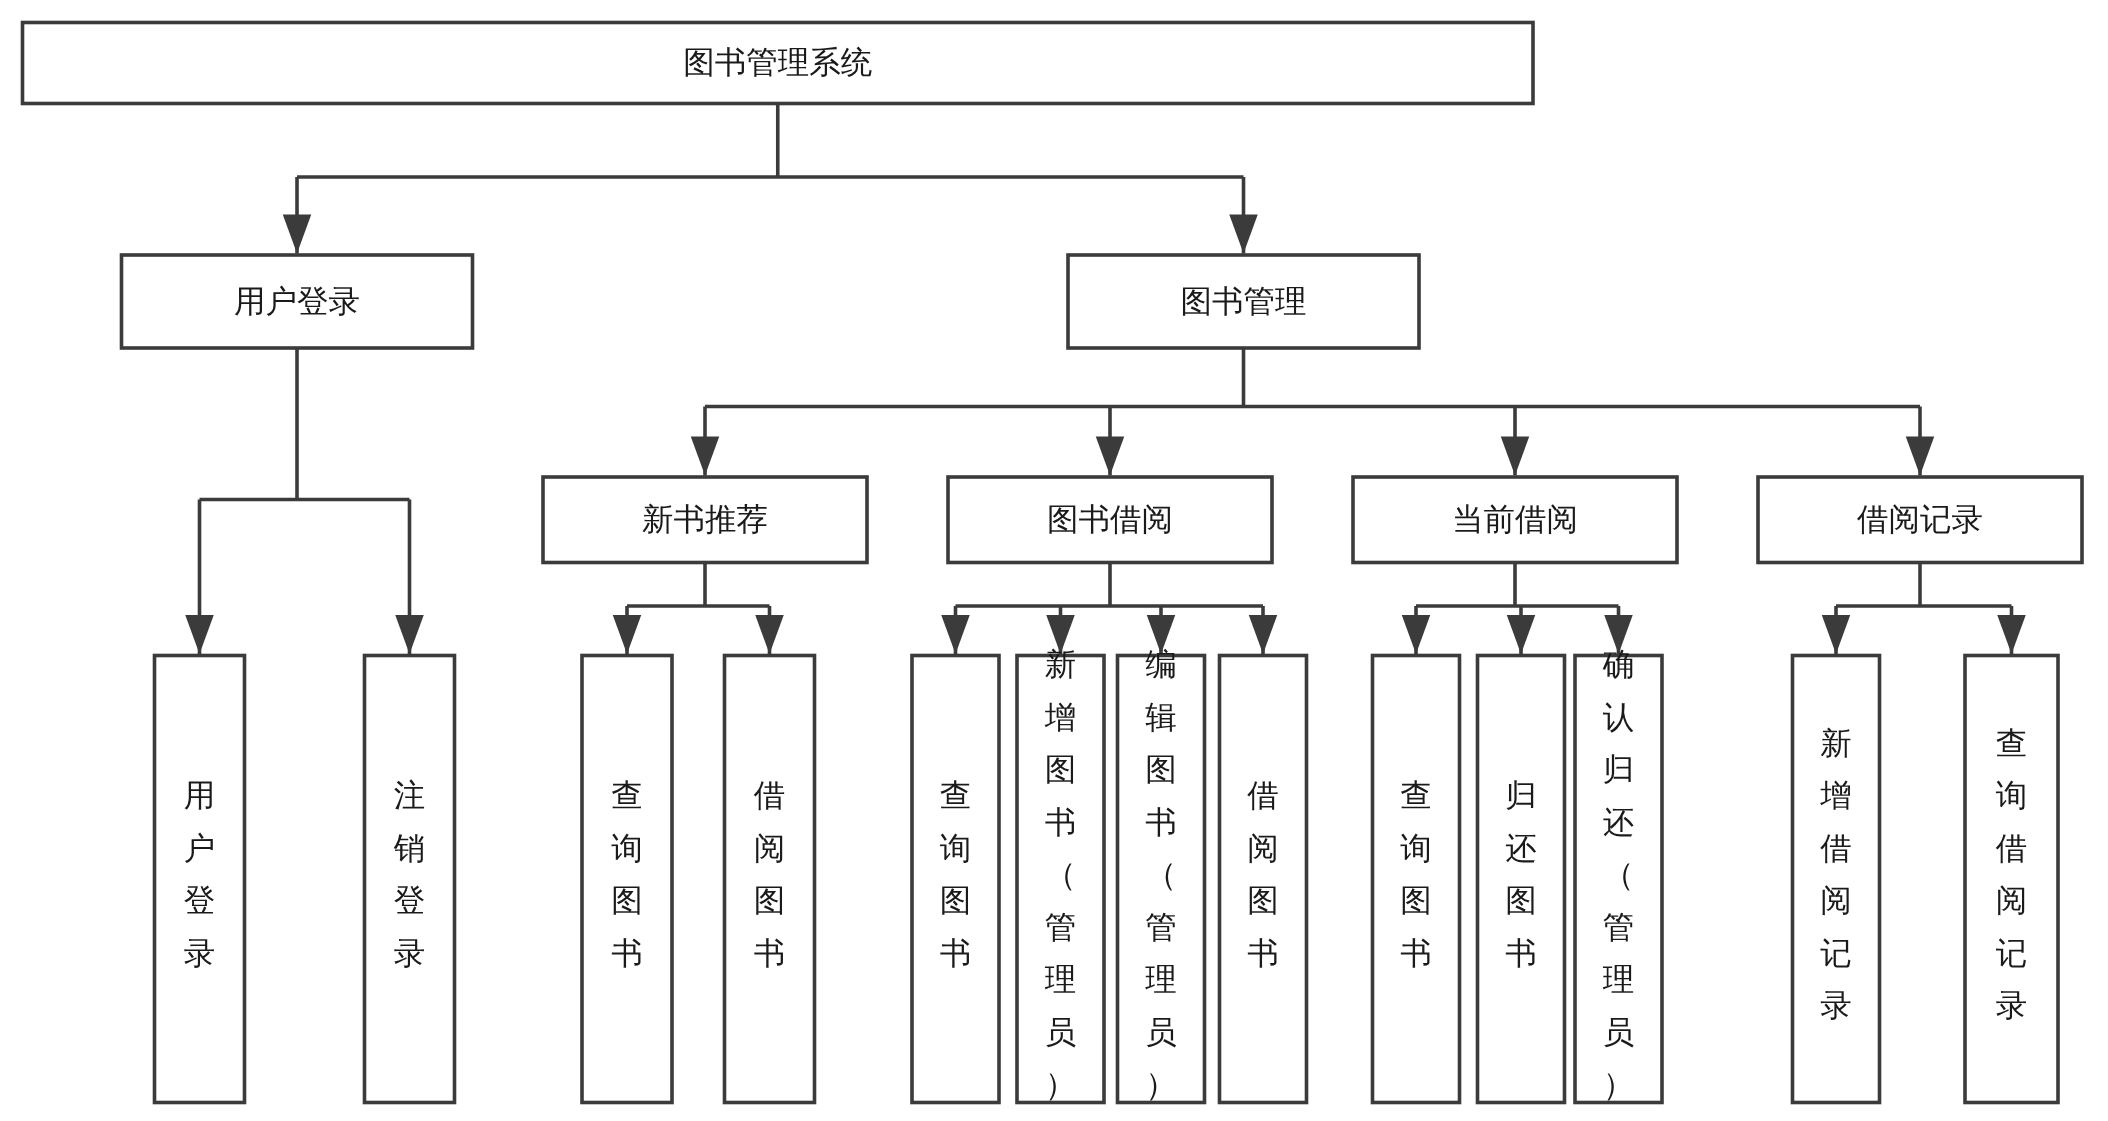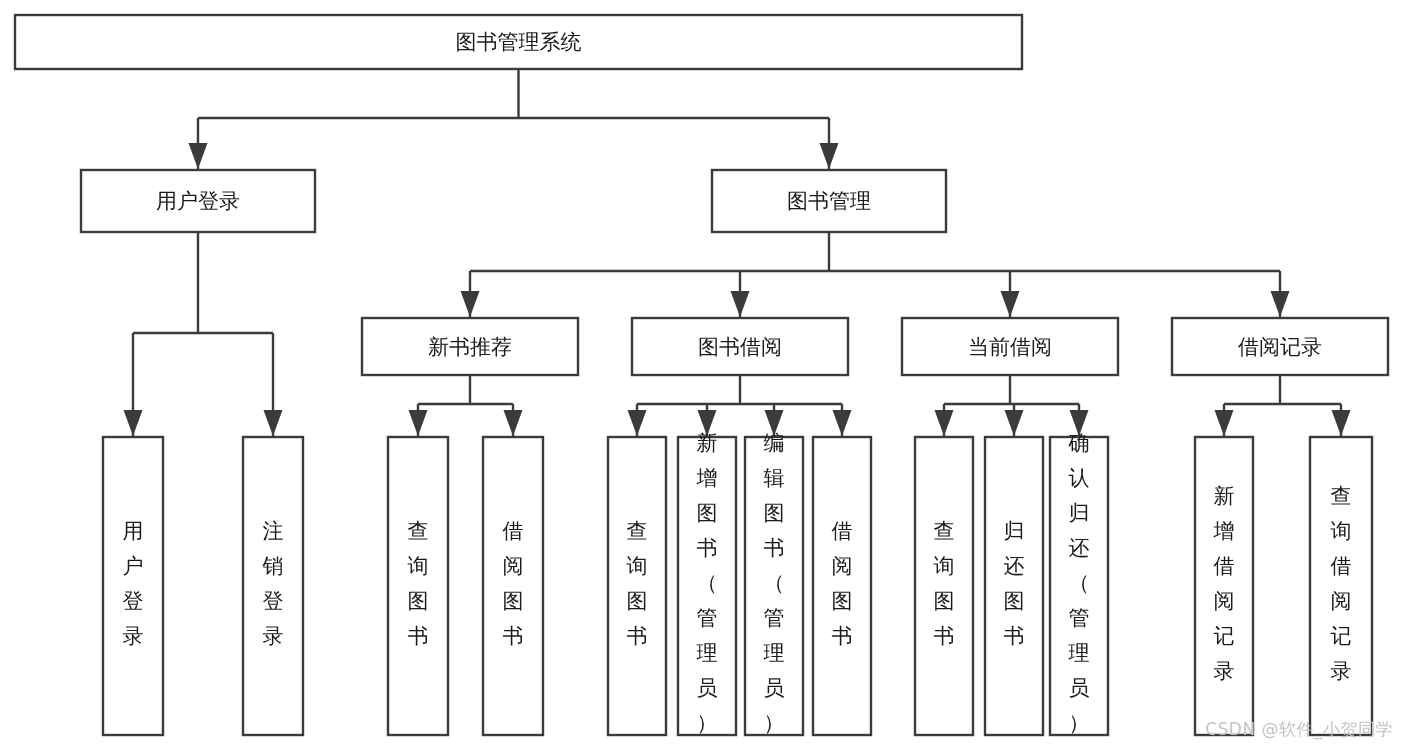--- a/index.html
+++ b/index.html
@@ -219,14 +219,13 @@
           <rect x="1195" y="437" width="58" height="298" class="node-box"></rect>
           <text x="1224" y="502.5" class="node-label-vertical"><tspan x="1224" dy="0">新</tspan><tspan x="1224" dy="35">增</tspan><tspan x="1224" dy="35">借</tspan><tspan x="1224" dy="35">阅</tspan><tspan x="1224" dy="35">记</tspan><tspan x="1224" dy="35">录</tspan></text>
         </g>
         <g>
           <rect x="1310" y="437" width="62" height="298" class="node-box"></rect>
           <text x="1341" y="502.5" class="node-label-vertical"><tspan x="1341" dy="0">查</tspan><tspan x="1341" dy="35">询</tspan><tspan x="1341" dy="35">借</tspan><tspan x="1341" dy="35">阅</tspan><tspan x="1341" dy="35">记</tspan><tspan x="1341" dy="35">录</tspan></text>
         </g>
       </g>
   </svg>
 
-  <div class="watermark-text">CSDN @软件_小贺同学</div>
 </div>
 
 </body></html>

